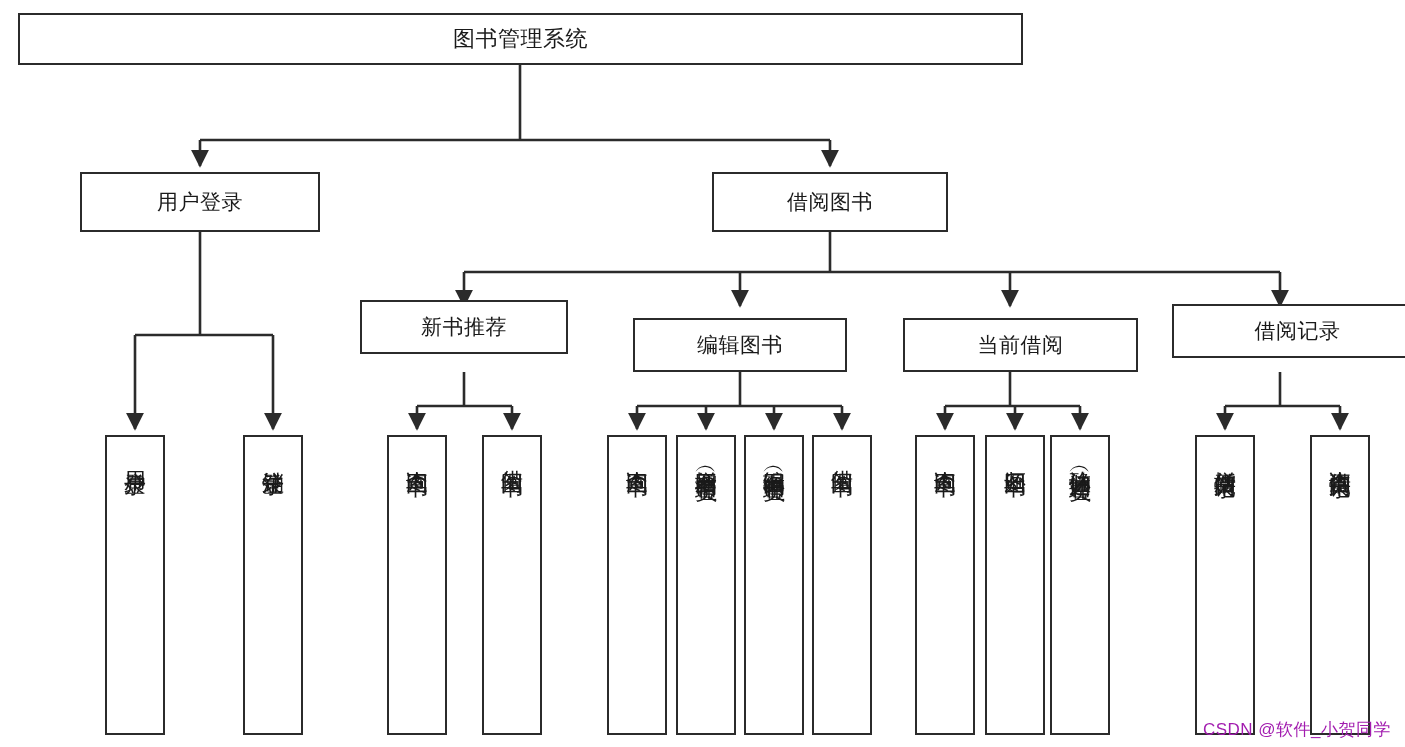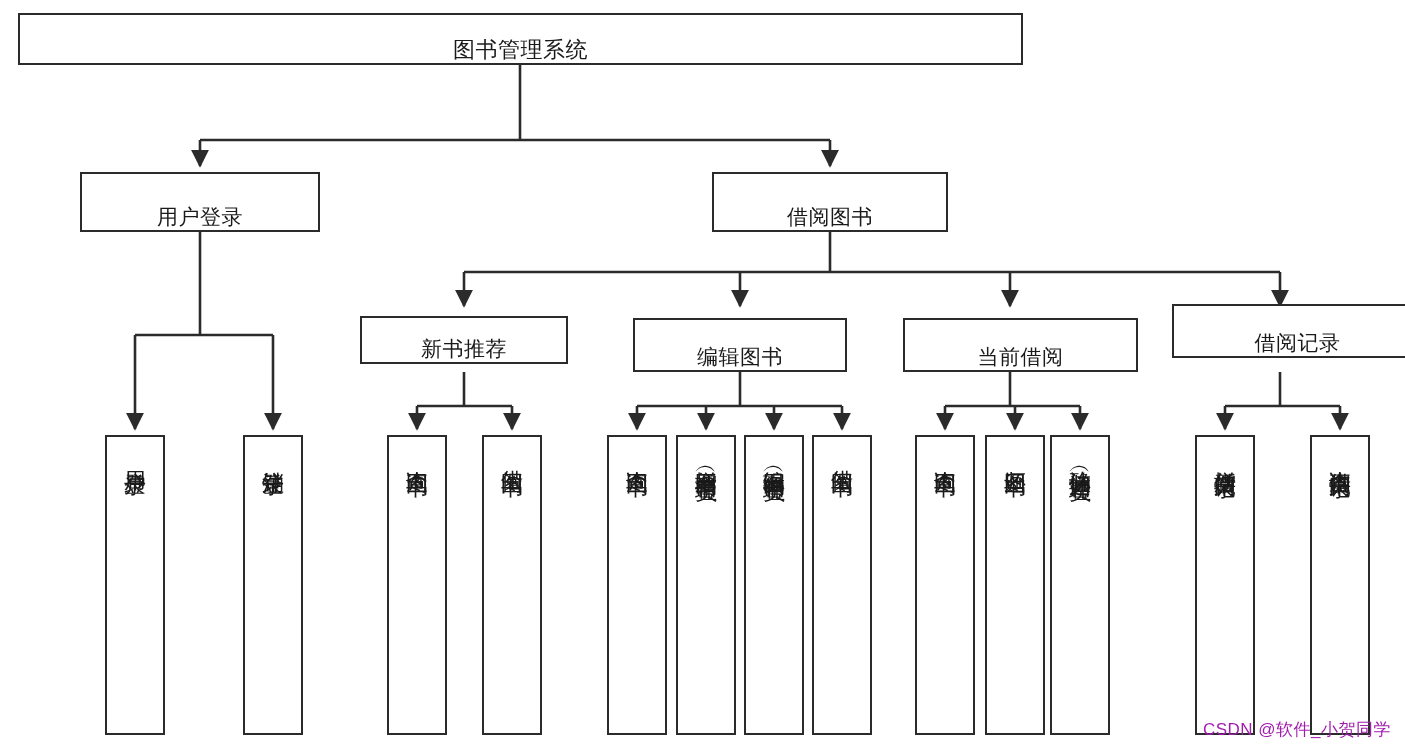--- a/index.html
+++ b/index.html
@@ -25,21 +25,21 @@
     width: 1405px;
     height: 747px;
     pointer-events: none;
   }
   .node {
     position: absolute;
     box-sizing: border-box;
     background: #ffffff;
     border: 2px solid #2b2b2b;
     display: flex;
-    align-items: flex-end;
+    align-items: center;
     justify-content: center;
     color: #1a1a1a;
     z-index: 2;
   }
   .node-label {
     display: block;
     text-align: center;
     line-height: 1.18;
     letter-spacing: 0.5px;
   }
@@ -135,21 +135,21 @@
     <span class="node-label">图书管理系统</span>
   </div>
 
   <div class="node horiz" style="left:80px; top:172px; width:240px; height:60px;">
     <span class="node-label">用户登录</span>
   </div>
   <div class="node horiz" style="left:712px; top:172px; width:236px; height:60px;">
     <span class="node-label">借阅图书</span>
   </div>
 
-  <div class="node horiz" style="left:360px; top:316px; width:208px; height:48px;">
+  <div class="node horiz" style="left:360px; top:300px; width:208px; height:54px;">
     <span class="node-label">新书推荐</span>
   </div>
   <div class="node horiz" style="left:633px; top:318px; width:214px; height:54px;">
     <span class="node-label">编辑图书</span>
   </div>
   <div class="node horiz" style="left:903px; top:318px; width:235px; height:54px;">
     <span class="node-label">当前借阅</span>
   </div>
   <div class="node horiz" style="left:1172px; top:304px; width:251px; height:54px;">
     <span class="node-label">借阅记录</span>

